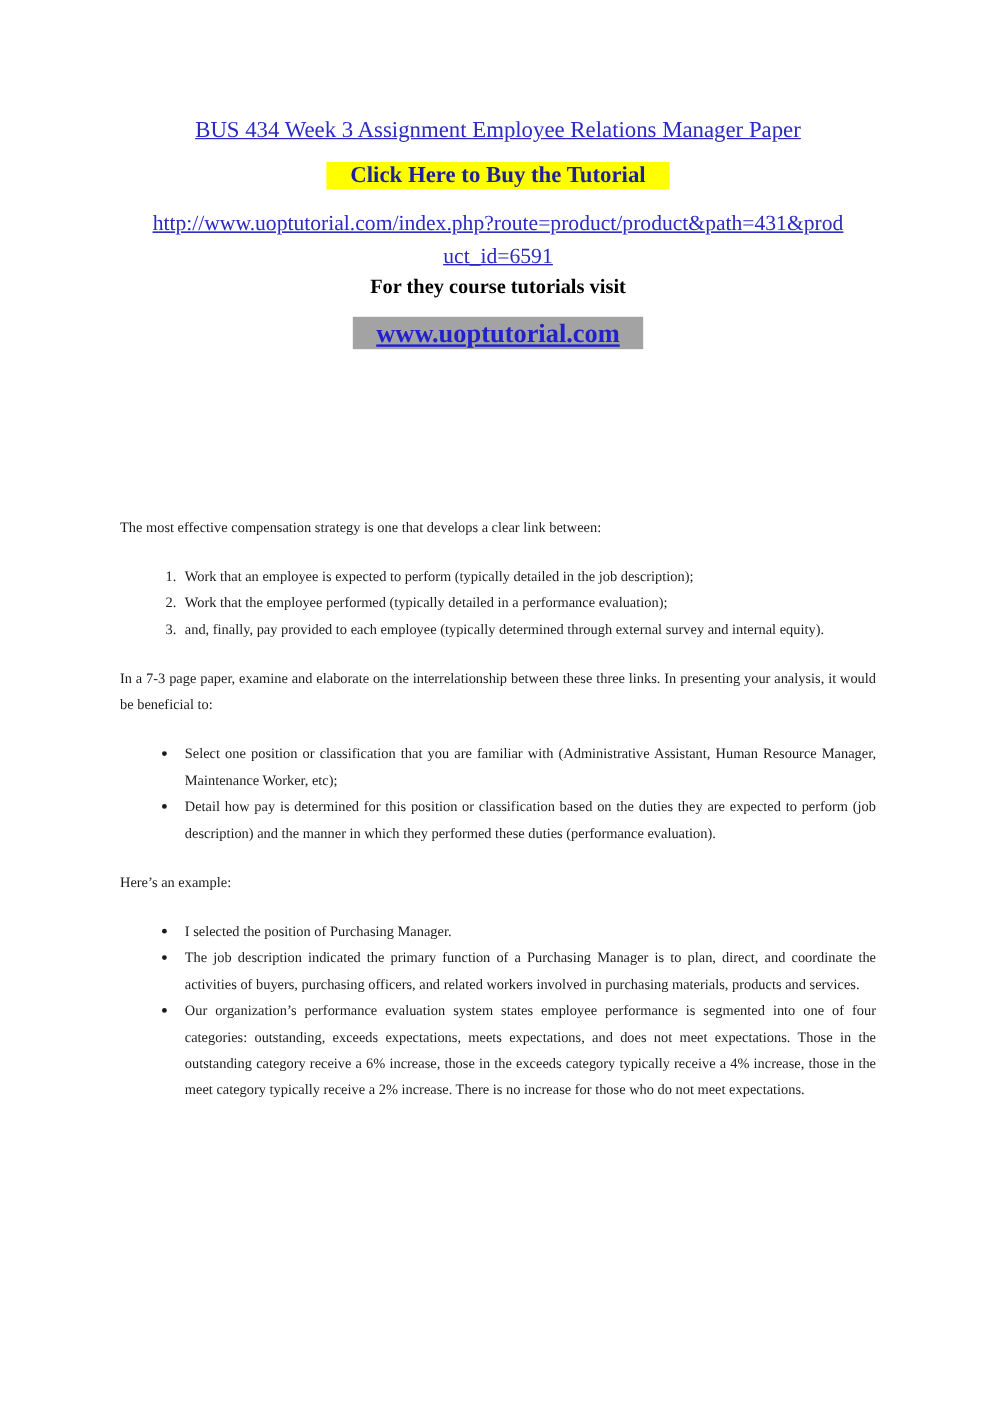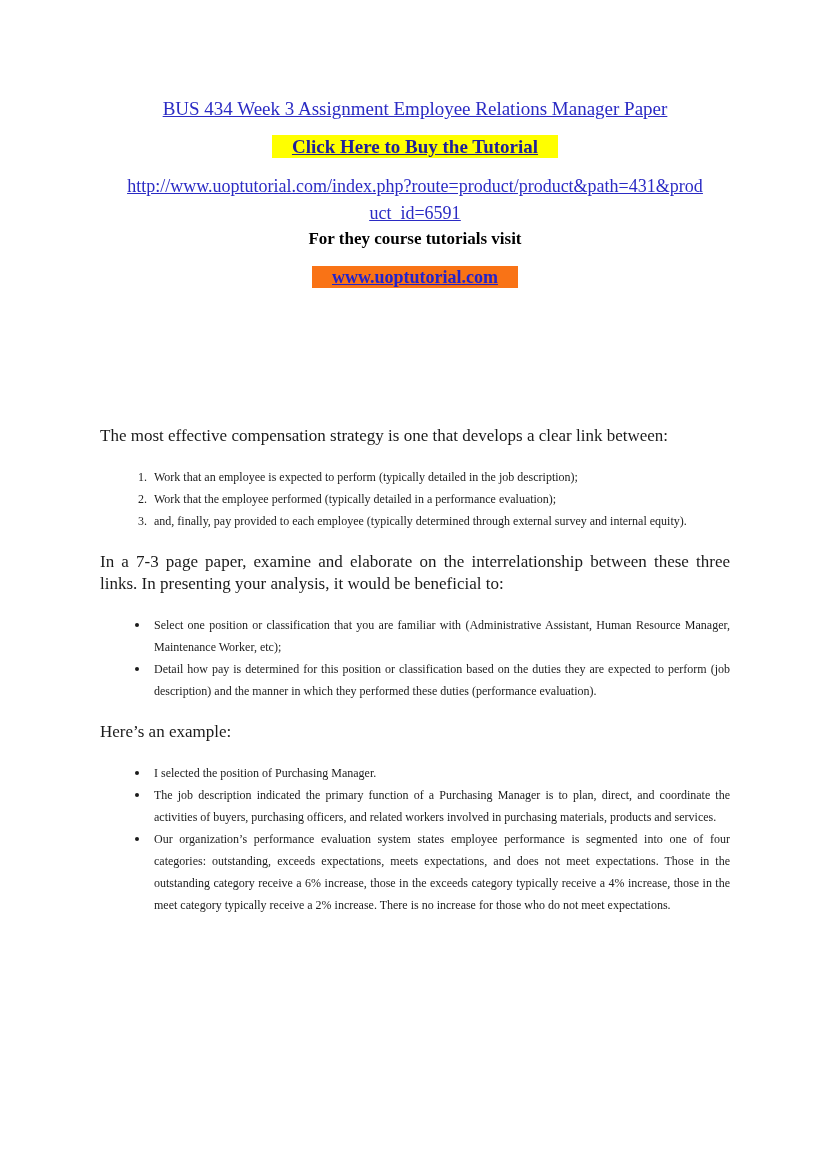--- a/index.html
+++ b/index.html
@@ -31,21 +31,20 @@
   .buy-link {
     display: block;
     margin-bottom: 12px;
     line-height: 26px;
   }
   .buy-link .hl {
     font-size: 19px;
     font-weight: bold;
     color: #1f1f99;
     background: #ffff00;
-    text-decoration: underline;
     padding: 1px 20px;
   }
   .url-link {
     display: block;
     font-size: 18px;
     line-height: 27px;
     color: #2b2bc4;
     text-decoration: underline;
     margin-bottom: 0;
   }
@@ -56,31 +55,31 @@
     font-weight: bold;
     color: #000000;
     margin-bottom: 14px;
   }
   .site-link {
     display: block;
     line-height: 25px;
     margin-bottom: 0;
   }
   .site-link .hl {
-    font-size: 18px;
+    font-size: 22px;
     font-weight: bold;
     color: #2222cc;
-    background: #f97316;
+    background: #a3a3a3;
     text-decoration: underline;
     padding: 1px 20px;
   }
   .big-spacer { height: 135px; }
 
   .body-text p {
-    font-size: 17px;
+    font-size: 12px;
     line-height: 22px;
     text-align: justify;
     margin-bottom: 19px;
   }
   .body-text ol, .body-text ul {
     margin: 0 0 19px 0;
     padding-left: 50px;
   }
   .body-text li {
     font-size: 12px;

